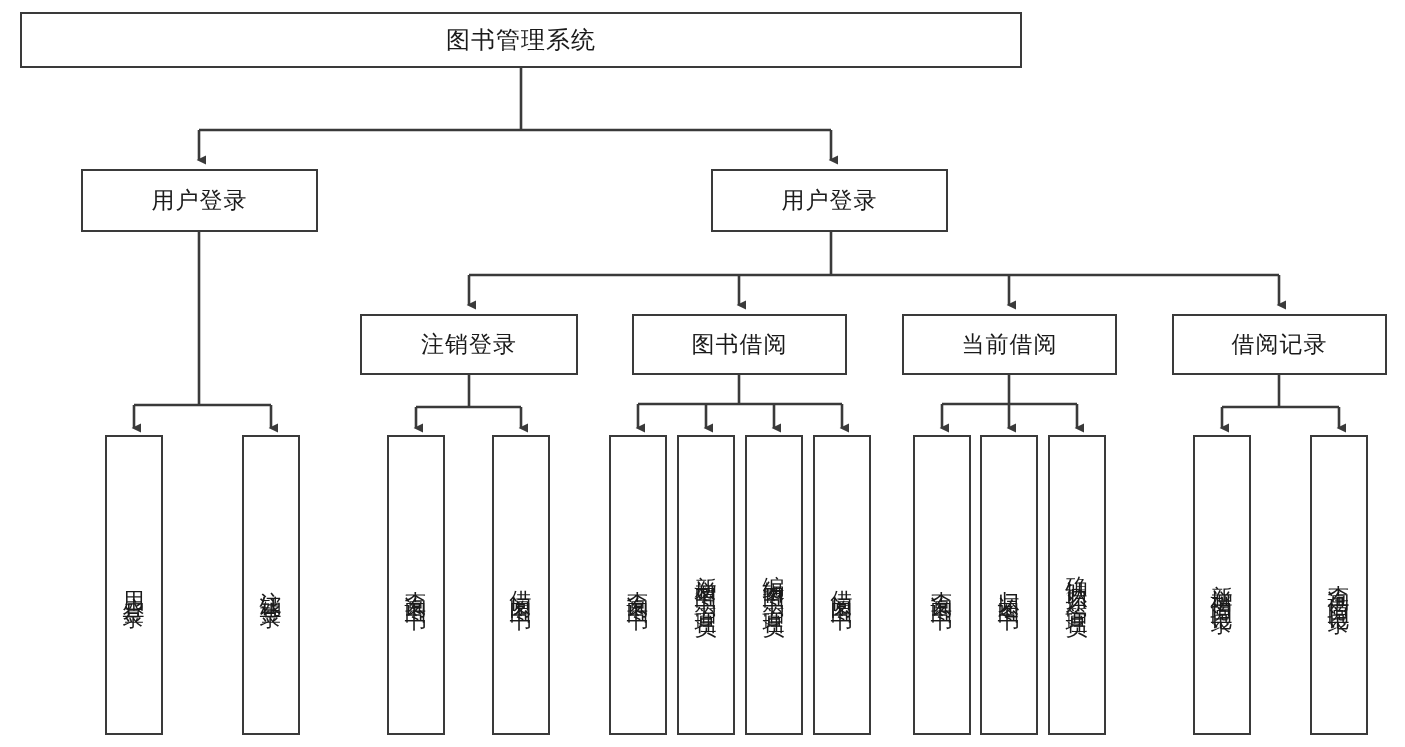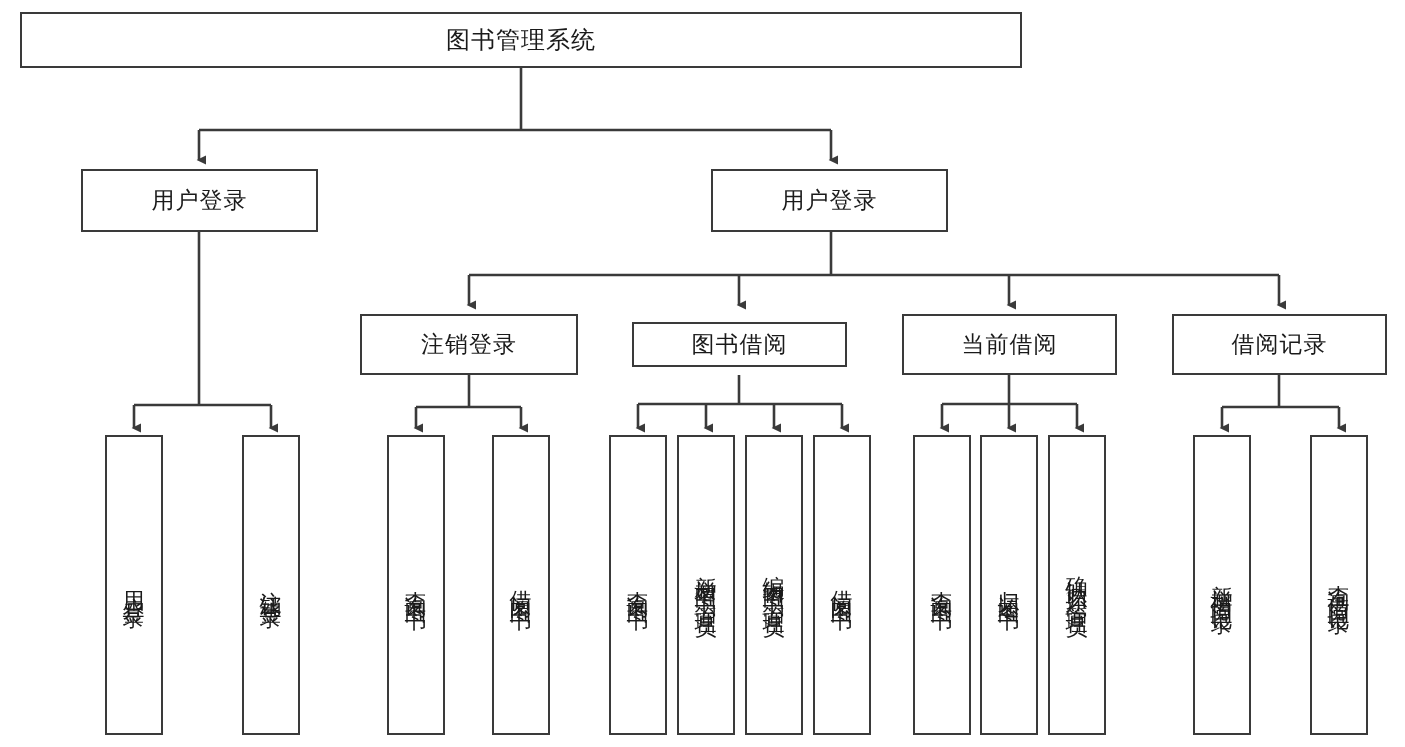--- a/index.html
+++ b/index.html
@@ -132,21 +132,21 @@
   </div>
 
   <div class="node horizontal" style="left:711px; top:169px; width:237px; height:63px;">
     <span class="label">用户登录</span>
   </div>
 
   <div class="node horizontal" style="left:360px; top:314px; width:218px; height:61px;">
     <span class="label">注销登录</span>
   </div>
 
-  <div class="node horizontal" style="left:632px; top:322px; width:215px; height:45px;text-align:right;">
+  <div class="node horizontal" style="left:632px; top:314px; width:215px; height:61px;text-align:right;">
     <span class="label">图书借阅</span>
   </div>
 
   <div class="node horizontal" style="left:902px; top:314px; width:215px; height:61px;">
     <span class="label">当前借阅</span>
   </div>
 
   <div class="node horizontal" style="left:1172px; top:314px; width:215px; height:61px;">
     <span class="label">借阅记录</span>
   </div>

